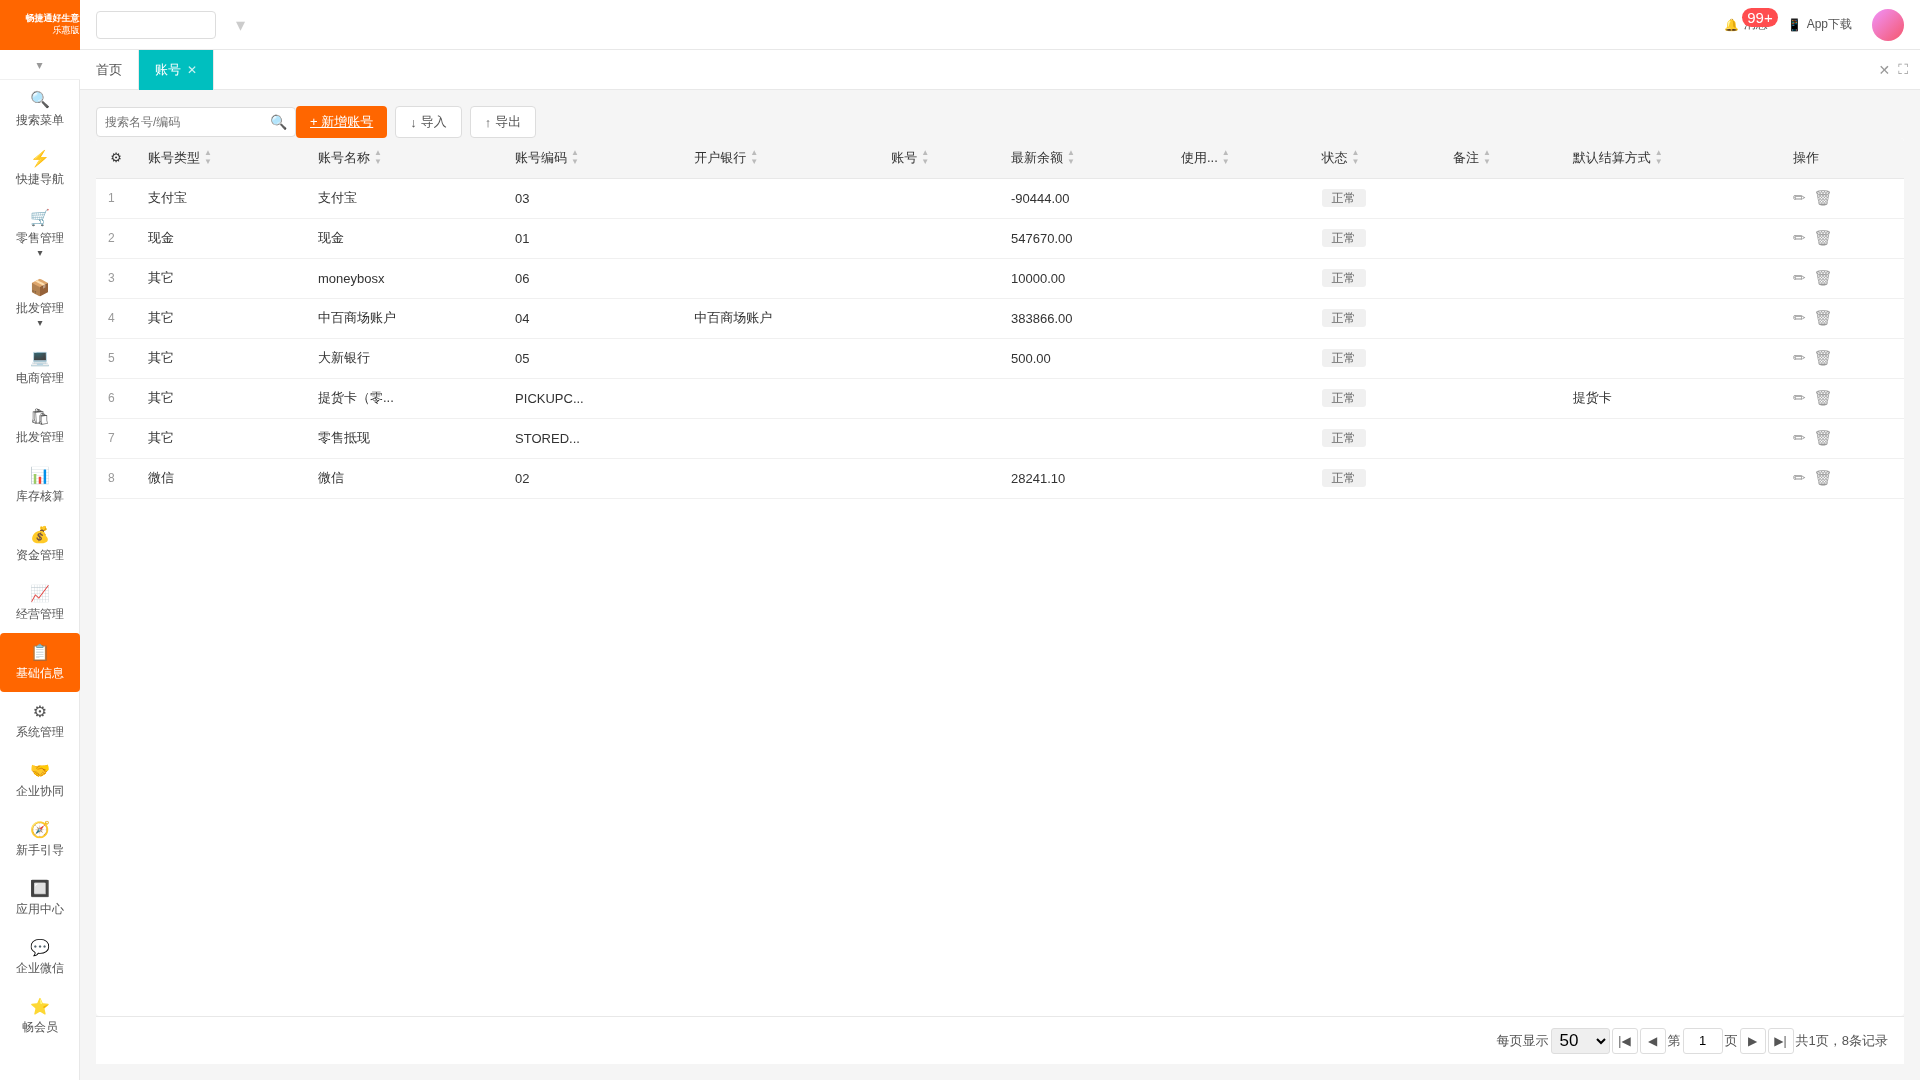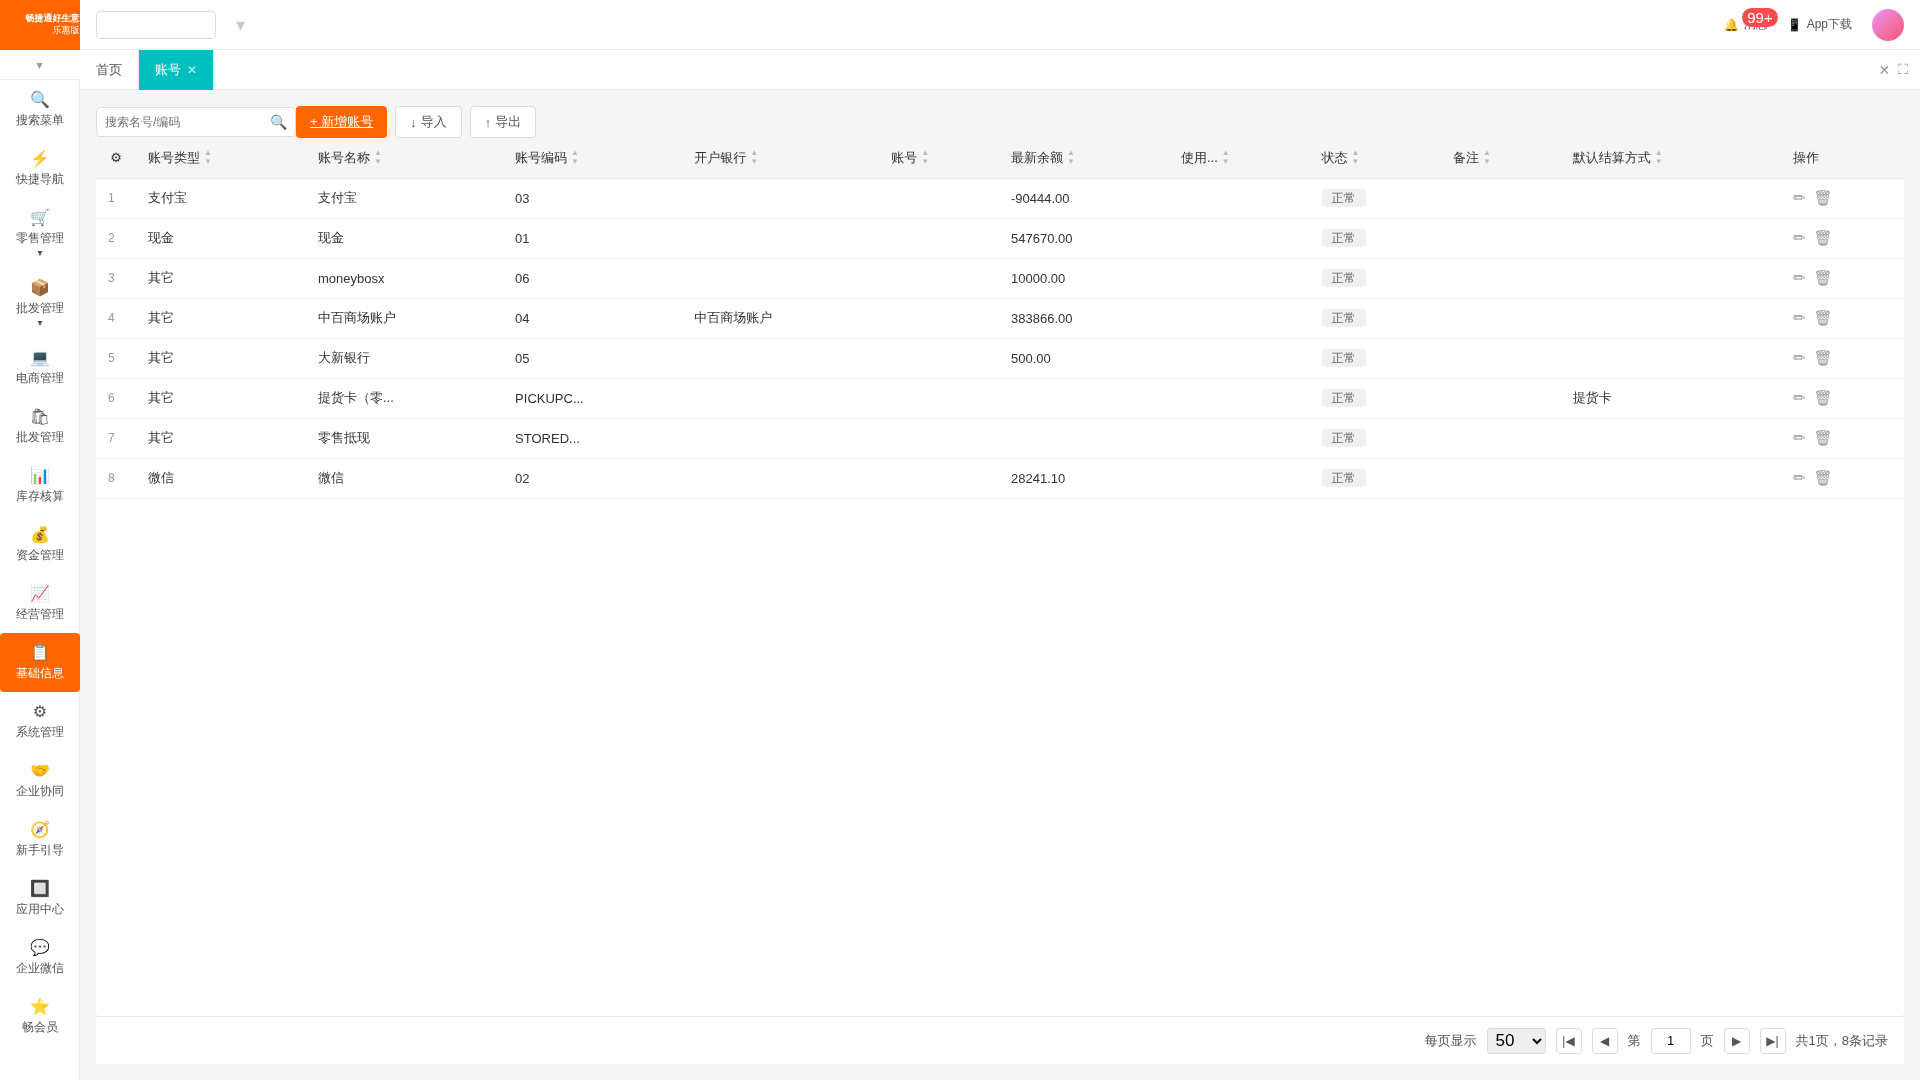--- a/index.html
+++ b/index.html
@@ -311,21 +311,21 @@
     }
 
     
     .pagination {
       height: 48px;
       background: #fff;
       display: flex;
       align-items: center;
       justify-content: flex-end;
       padding: 0 16px;
-      gap: 10px;
+      gap: 2px;
       border-top: 1px solid #e8e8e8;
       font-size: 13px;
       color: #555;
     }
     .pagination select {
       height: 26px;
       border: 1px solid #ddd;
       border-radius: 3px;
       padding: 0 4px;
       font-size: 17px;

